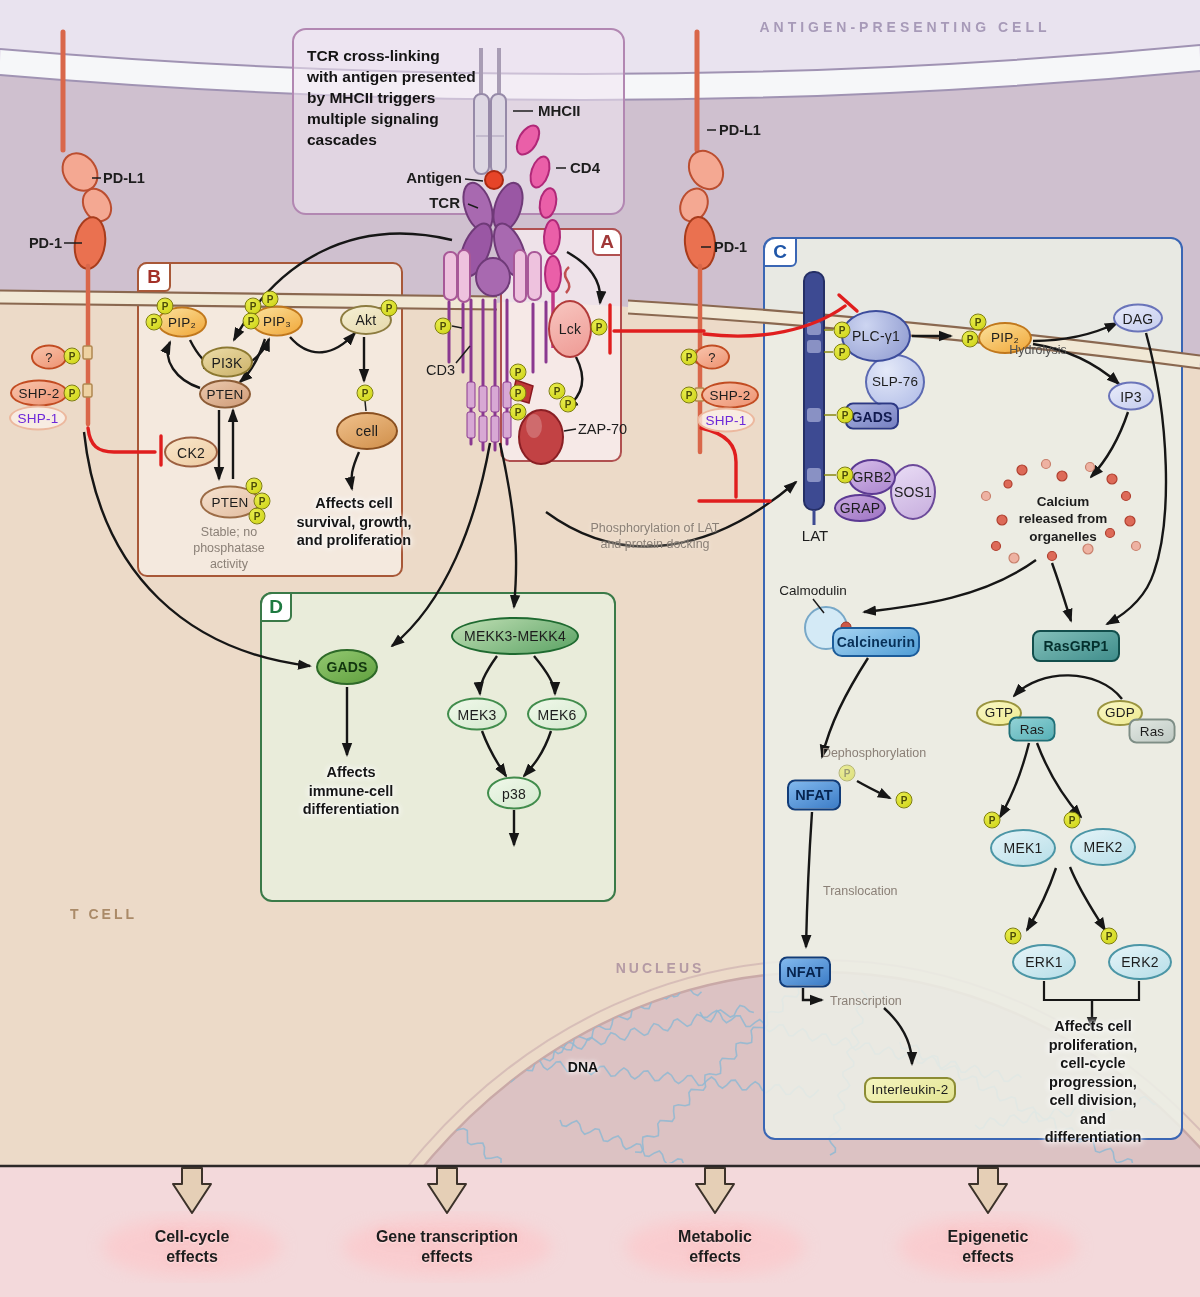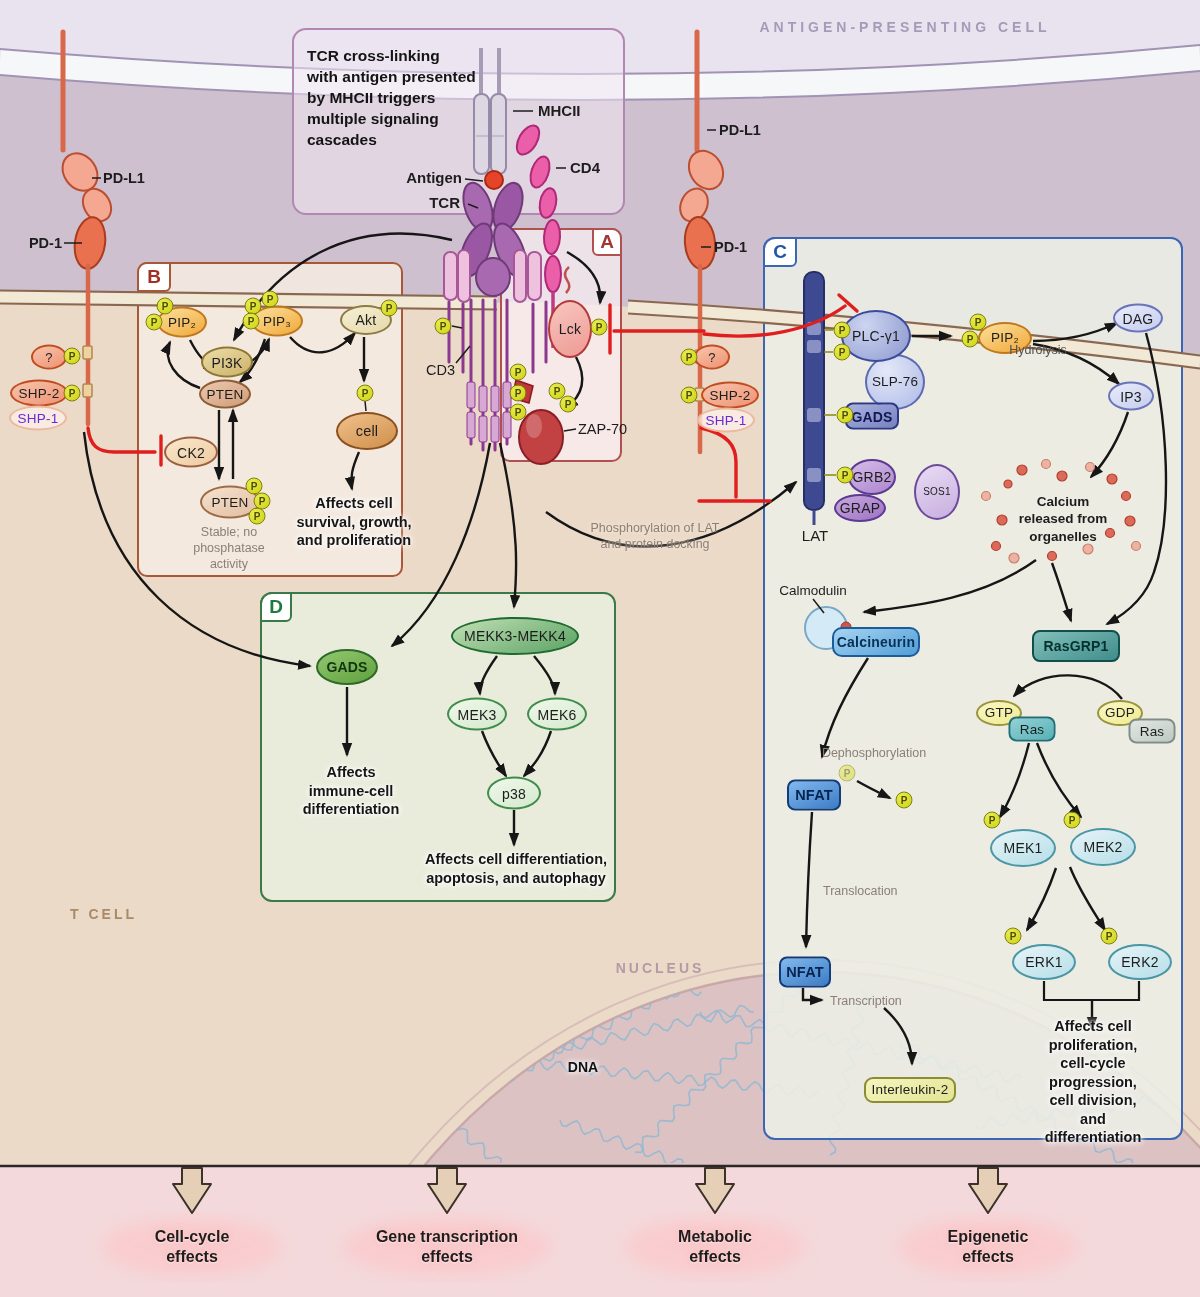--- a/index.html
+++ b/index.html
@@ -372,41 +372,39 @@
     <div class="t ctr gray" style="left:229px;top:548px;font-size:12.5px">Stable; no
 phosphatase
 activity</div>
 
     <div class="t ctr fx" style="left:354px;top:522px;font-size:14.5px">Affects cell
 survival, growth,
 and proliferation</div>
     <div class="t ctr fx" style="left:351px;top:791px;font-size:14.5px">Affects
 immune-cell
 differentiation</div>
-    <div class="t ctr fx" style="left:516px;top:869px;font-size:14.5px">Affects cell differentiation,
-apoptosis, and autophagy</div>
     <div class="t ctr fx" style="left:1093px;top:1082px;font-size:14.5px">Affects cell proliferation,
 cell-cycle progression,
 cell division, and
 differentiation</div>
 
     <div class="t ctr glow" style="left:192px;top:1247px;font-size:16px;font-weight:bold">Cell-cycle
 effects</div>
     <div class="t ctr glow" style="left:447px;top:1247px;font-size:16px;font-weight:bold">Gene transcription
 effects</div>
     <div class="t ctr glow" style="left:715px;top:1247px;font-size:16px;font-weight:bold">Metabolic
 effects</div>
     <div class="t ctr glow" style="left:988px;top:1247px;font-size:16px;font-weight:bold">Epigenetic
 effects</div>
 
     <div id="nodes">
         <div class="node ov blight" style="left: 895px; top: 382px; width: 60px; height: 56px; font-size: 13.5px;">SLP-76</div>
         <div class="node ov bblob" style="left: 876px; top: 336px; width: 70px; height: 52px; font-size: 14px;">PLC-γ1</div>
         <div class="node rr gadsc" style="left: 872px; top: 416px; width: 54px; height: 27px; font-size: 14px;">GADS</div>
-        <div class="node ov purp3" style="left: 913px; top: 492px; width: 46px; height: 56px; font-size: 10px; margin-left: 24px;">SOS1</div>
+        <div class="node ov purp3" style="left: 913px; top: 492px; width: 46px; height: 56px; font-size: 14px;">SOS1</div>
         <div class="node ov purp2" style="left: 860px; top: 508px; width: 52px; height: 28px; font-size: 14px;">GRAP</div>
         <div class="node ov purp" style="left: 872px; top: 477px; width: 48px; height: 36px; font-size: 14px;">GRB2</div>
         <div class="node ov orange" style="left: 182px; top: 322px; width: 50px; height: 31px; font-size: 13.5px;">PIP₂</div>
         <div class="node ov orange" style="left: 277px; top: 321px; width: 52px; height: 31px; font-size: 13.5px;">PIP₃</div>
         <div class="node ov cream" style="left: 366px; top: 320px; width: 52px; height: 30px; font-size: 14px;">Akt</div>
         <div class="node ov khaki" style="left: 227px; top: 362px; width: 52px; height: 31px; font-size: 14px;">PI3K</div>
         <div class="node ov ptan" style="left: 225px; top: 394px; width: 52px; height: 29px; font-size: 13.5px;">PTEN</div>
         <div class="node ov ck" style="left: 191px; top: 452px; width: 54px; height: 31px; font-size: 14px; text-align: center;">CK2</div>
         <div class="node ov ptan2" style="left: 230px; top: 502px; width: 60px; height: 33px; font-size: 13.5px;">PTEN</div>
         <div class="node ov mtor" style="left: 367px; top: 431px; width: 62px; height: 38px; font-size: 14.5px;">cell</div>

